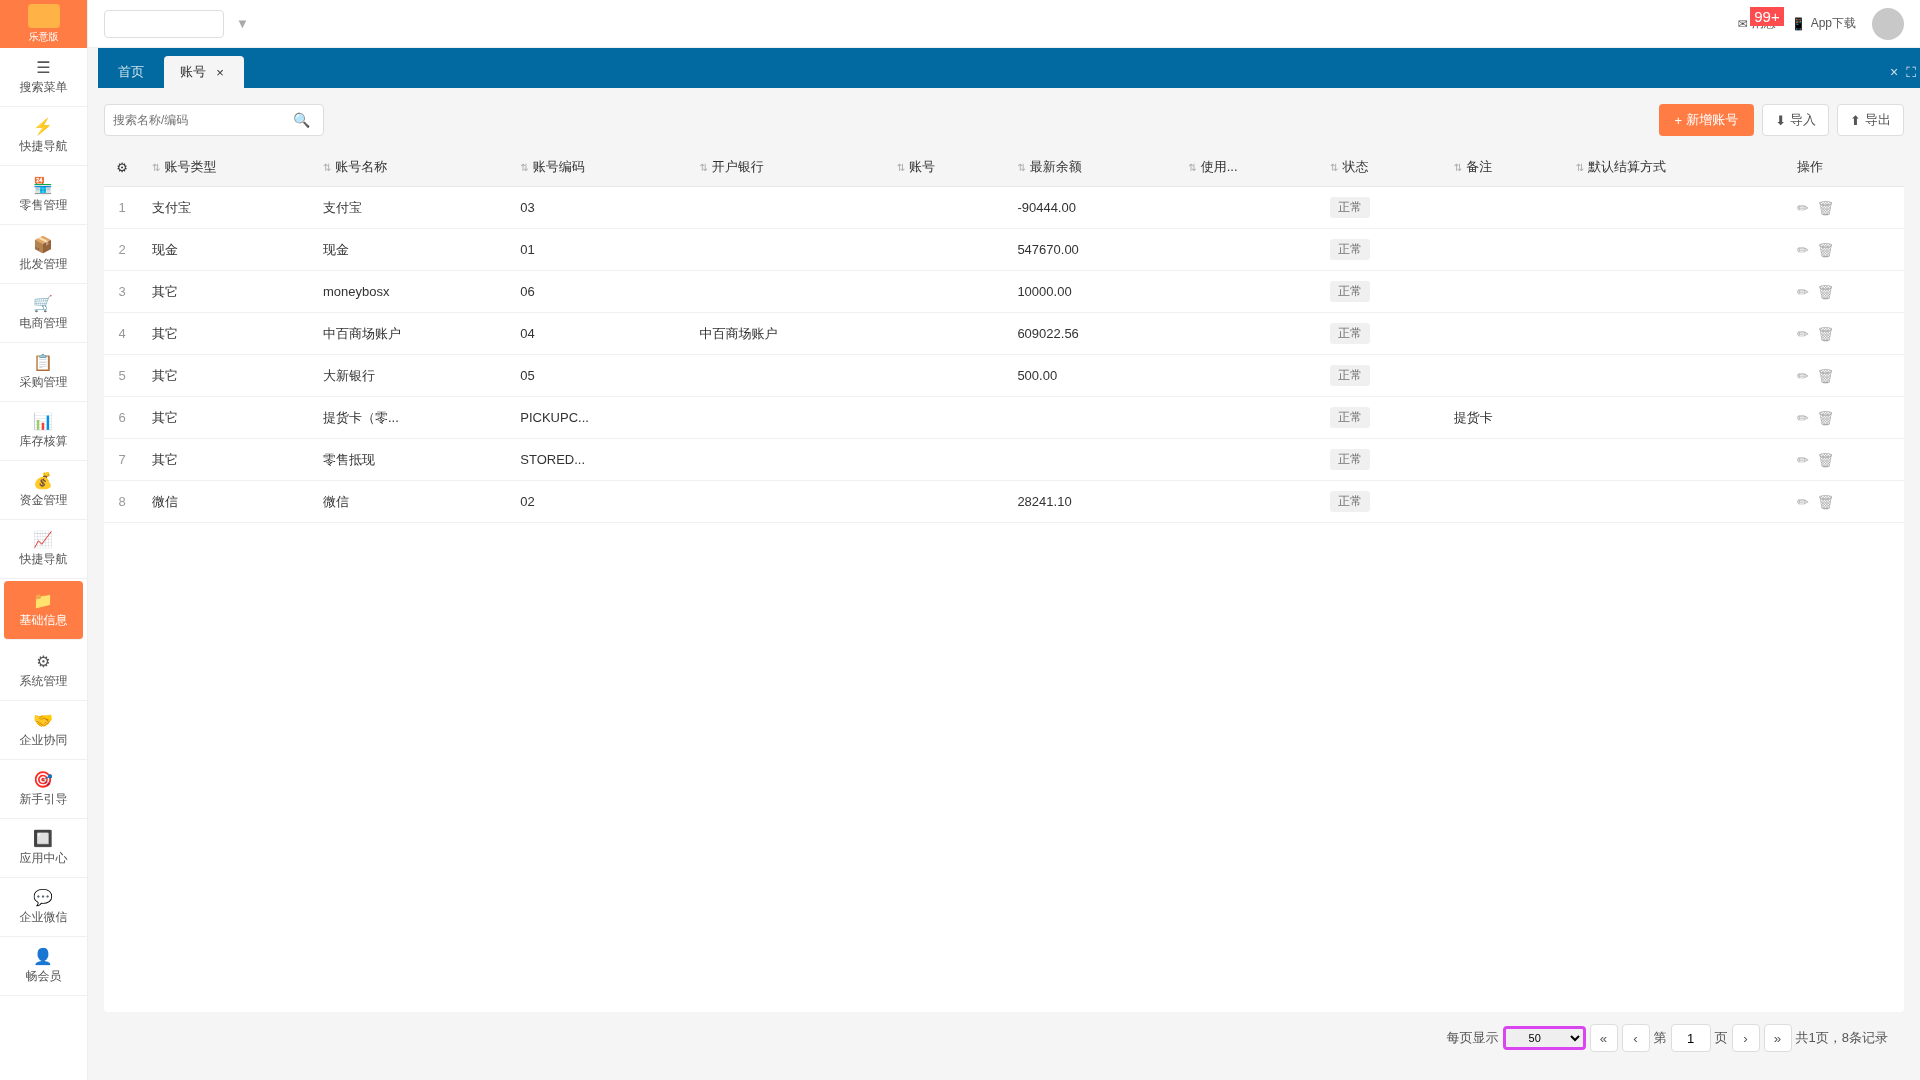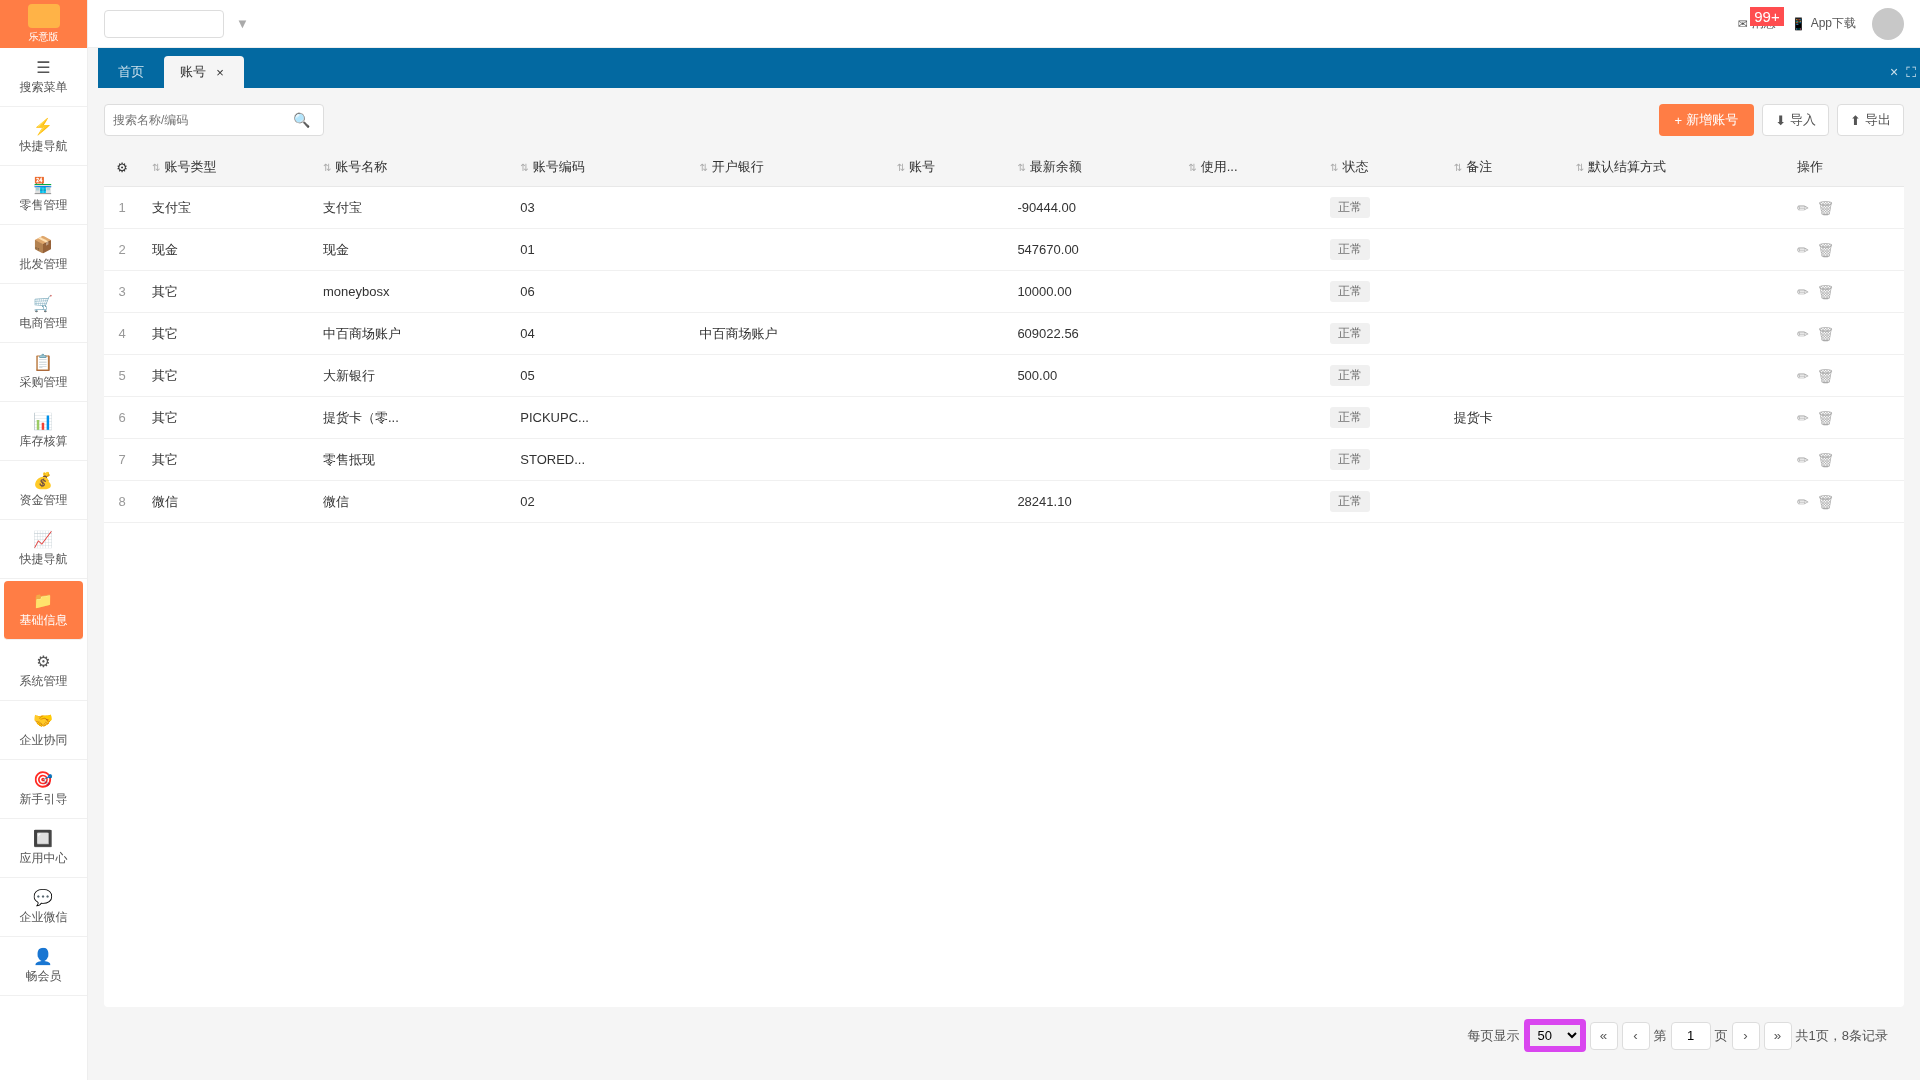--- a/index.html
+++ b/index.html
@@ -276,24 +276,24 @@
     .pagination {
       display: flex;
       align-items: center;
       justify-content: flex-end;
       padding: 12px 16px;
       gap: 4px;
       font-size: 13px;
       color: #555;
     }
     .page-size-select {
-      border: 6px solid #d946ef;
-      border-radius: 4px;
-      padding: 2px 4px;
-      font-size: 13px;
+      border: 3px solid #d946ef;
+      border-radius: 4px;
+      padding: 2px 19px;
+      font-size: 11px;
     }
     .page-nav-btn {
       width: 28px;
       height: 28px;
       border: 1px solid #ddd;
       border-radius: 4px;
       background: white;
       cursor: pointer;
       display: flex;
       align-items: center;

